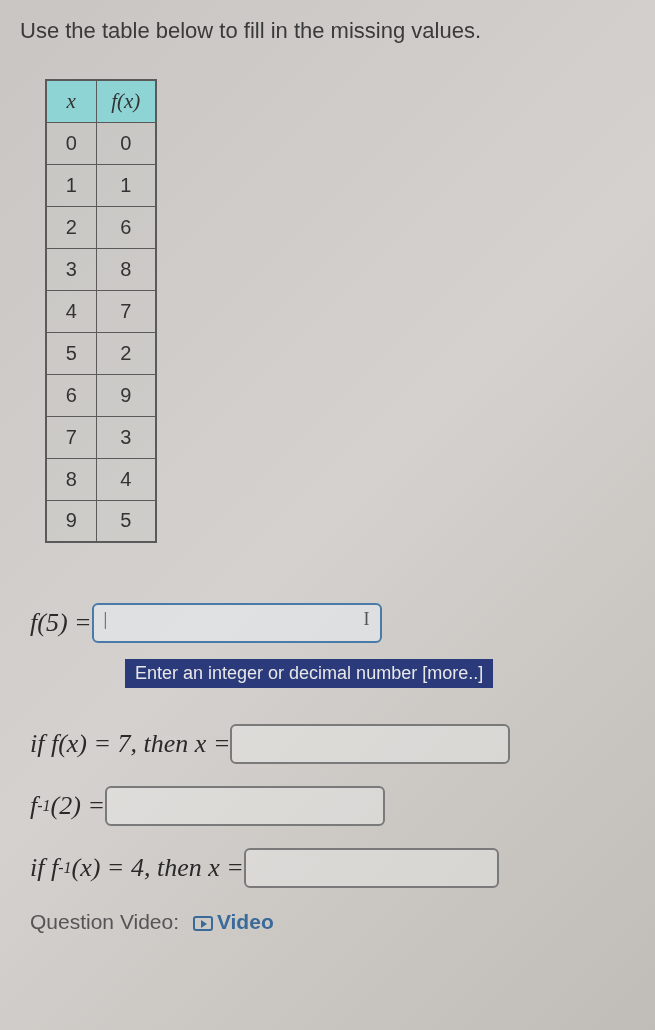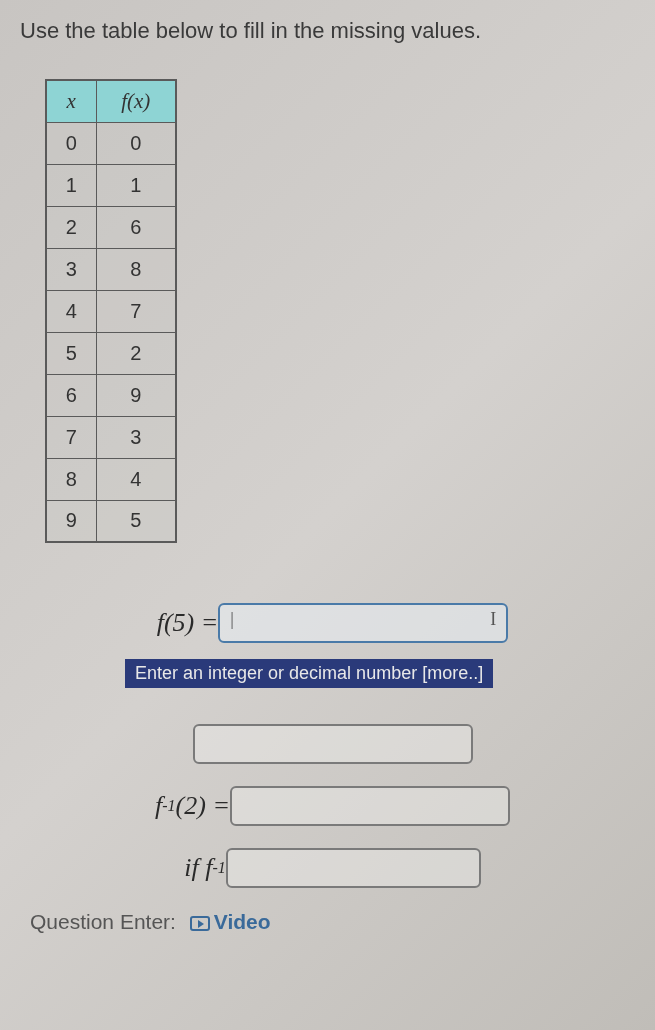--- a/index.html
+++ b/index.html
@@ -32,31 +32,30 @@
       color: #333;
     }
     .data-table th {
       background: #8ed4d4;
       font-weight: normal;
       font-style: italic;
       font-family: 'Times New Roman', serif;
       font-size: 21px;
     }
     .data-table th:first-child { width: 50px; }
-    .data-table th:last-child { width: 80px; }
+    .data-table th:last-child { width: 60px; }
     .data-table td { background: rgba(200,200,195,0.3); }
     .question-row {
       margin: 18px 0 22px 10px;
       font-family: 'Times New Roman', serif;
       font-size: 26px;
       font-style: italic;
       display: flex;
       align-items: center;
       flex-wrap: wrap;
-      justify-content: center;
     }
     .input-box {
       display: inline-block;
       border: 2px solid #7a7a7a;
       border-radius: 6px;
       background: rgba(240,240,238,0.4);
       height: 40px;
       vertical-align: middle;
       font-family: Arial, sans-serif;
       font-style: normal;
@@ -178,37 +177,39 @@
 <div class="question-row">
   <span>f(5) = </span>
   <span class="input-box input-focused">
     <span style="float:left;">|</span>
     <span style="float:right; font-style:normal;">I</span>
   </span>
 </div>
 <div class="hint-bar">Enter an integer or decimal number [more..]</div>
 
 <div class="question-row">
+  <span>if f(x) = 7, then x = </span>
   <span class="input-box input-med"></span>
 </div>
 
 <div class="question-row">
   <span>f</span>
     <span class="sup">-1</span>
     <span>(2) = </span>
   <span class="input-box input-med"></span>
 </div>
 
 <div class="question-row">
   <span>if f</span>
     <span class="sup">-1</span>
+    <span>(x) = 4, then x = </span>
   <span class="input-box input-wide"></span>
 </div>
 
 <div class="help-row">
-  <span>Question Enter:</span>
+  <span>Question Video:</span>
   <span class="video-link">
     <span class="video-icon"></span><span>Video</span>
   </span>
 </div>
 
 
 
 
 </body></html>

